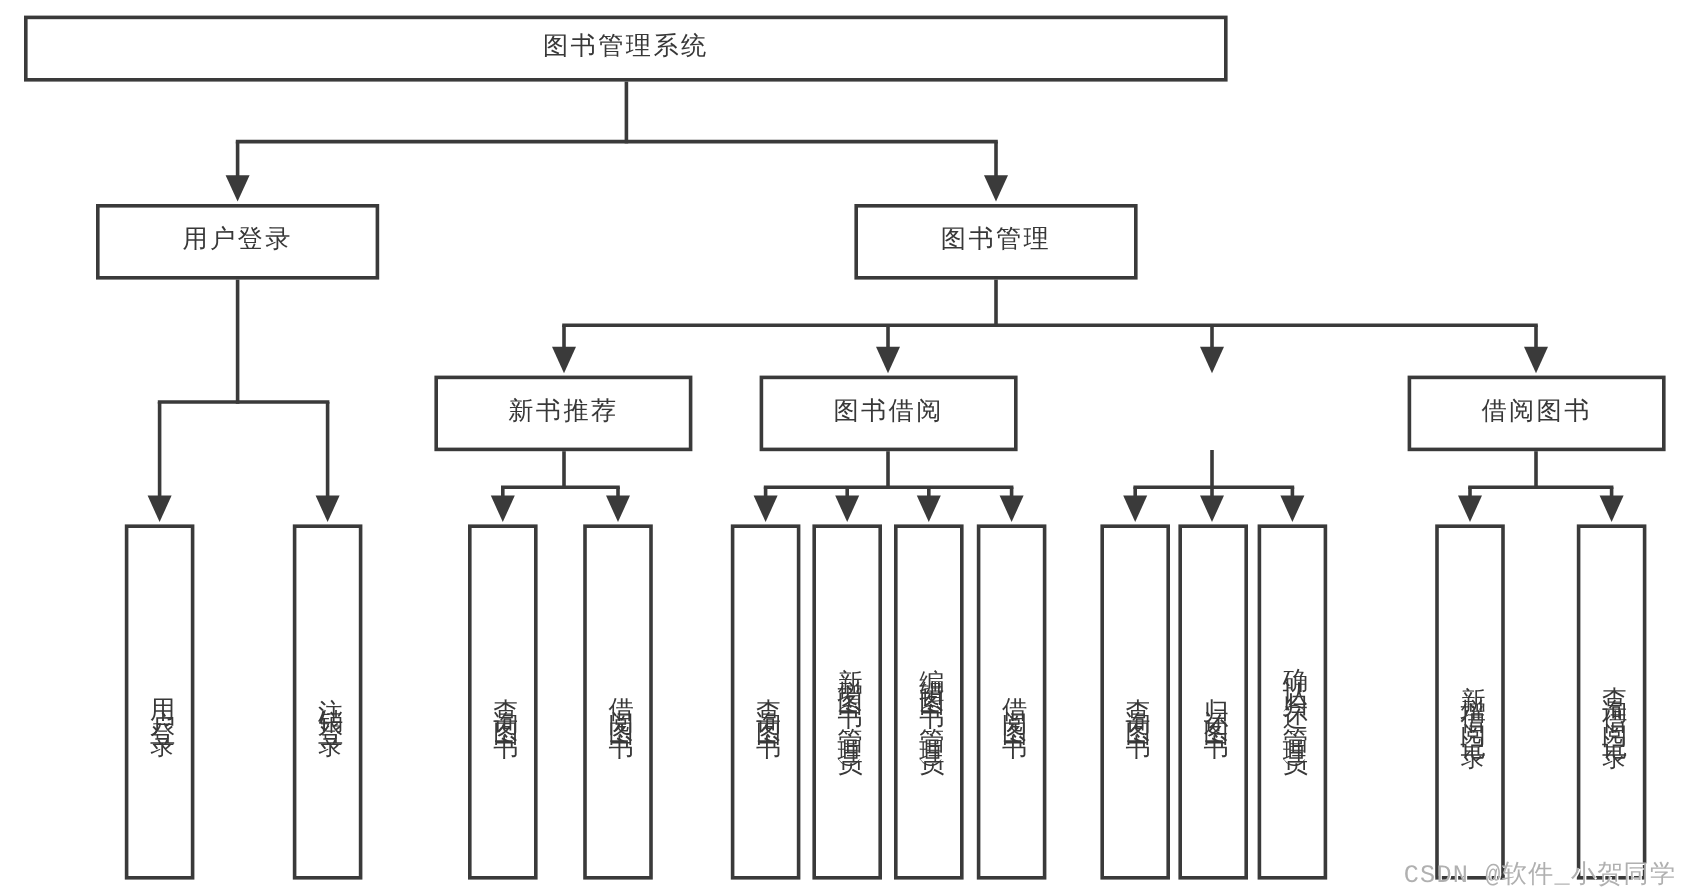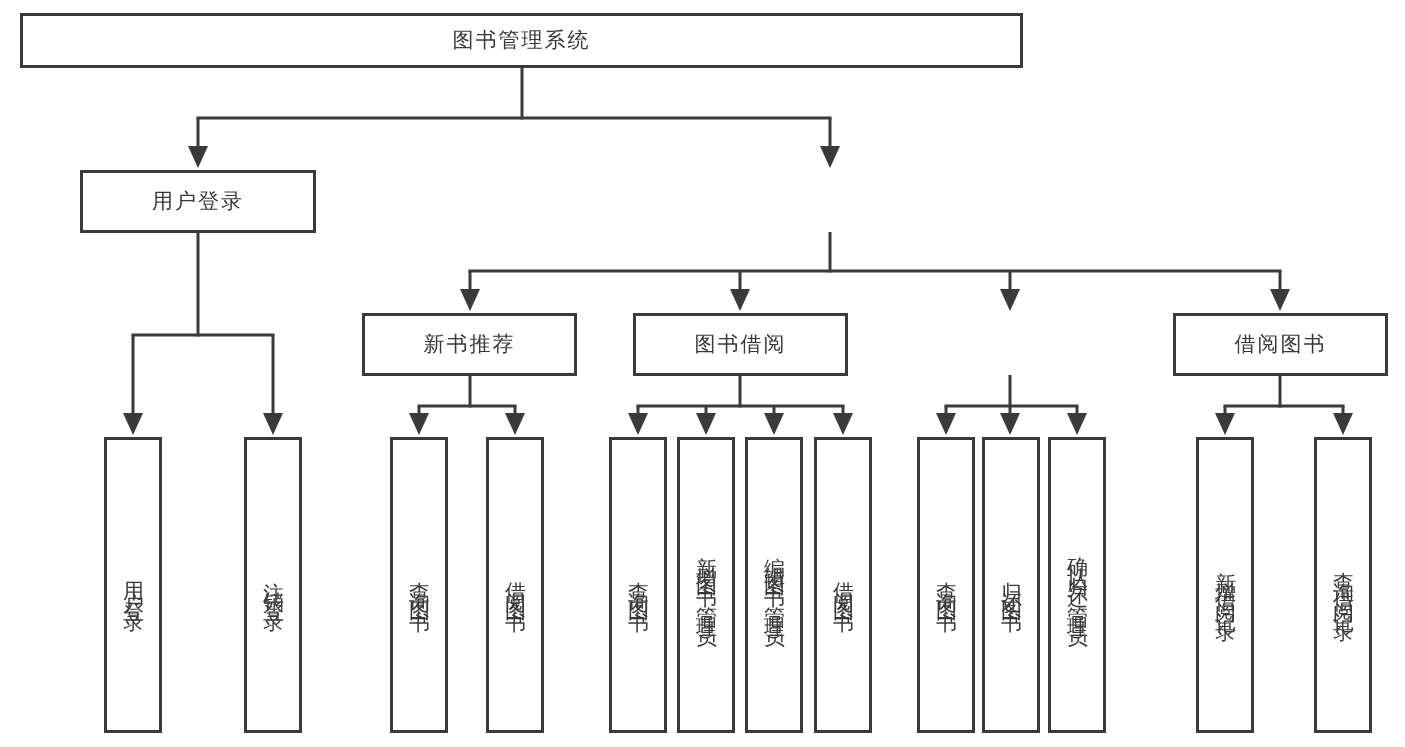--- a/index.html
+++ b/index.html
@@ -1,20 +1,20 @@
 <!DOCTYPE html>
 <html style="--line: #3a3a3a; --border: #3a3a3a; --text: #383838; --background: #ffffff; --watermark: #b0b0b0;"><head>
 <meta charset="utf-8">
 <style>
   :root { --line:#3a3a3a; --border:#3a3a3a; --text:#383838; --background:#ffffff; --watermark:#b0b0b0; }
   html,body { margin:0; padding:0; }
   body { background:#fff; font-family:"DejaVu Sans","Liberation Sans",sans-serif; }
   .canvas {
     position:relative; width:1405px; height:747px;
-    background:var(--background); overflow:hidden;
+    background:var(--background); overflow:hidden;font-family:Liberation Mono, monospace;
   }
   svg.connectors { position:absolute; left:0; top:0; z-index:1; }
   svg.connectors line { stroke:var(--line); stroke-width:3; }
   svg.connectors polygon { fill:var(--line); }
   .node {
     position:absolute; box-sizing:border-box; z-index:2;
     border:3px solid var(--border); background:#fff;
     display:flex; align-items:center; justify-content:center;
     font-size:21px; color:var(--text); letter-spacing:2px;
     line-height:1;
@@ -93,20 +93,21 @@
     <line x1="1223.5" y1="406" x2="1344.5" y2="406"></line>
     <line x1="1225" y1="406" x2="1225" y2="417"></line>
       <polygon points="1215,413 1235,413 1225,435"></polygon>
     <line x1="1343" y1="406" x2="1343" y2="417"></line>
       <polygon points="1333,413 1353,413 1343,435"></polygon>
   </svg>
 
   <div class="node" style="left:20px;top:13px;width:1003px;height:55px">图书管理系统</div>
 
   <div class="node" style="left:80px;top:170px;width:236px;height:63px">用户登录</div>
+  <div class="node" style="left:712px;top:170px;width:236px;height:63px">图书管理</div>
 
   <div class="node" style="left:362px;top:313px;width:215px;height:63px">新书推荐</div>
   <div class="node" style="left:633px;top:313px;width:215px;height:63px">图书借阅</div>
   <div class="node" style="left:1173px;top:313px;width:215px;height:63px">借阅图书</div>
 
   <div class="node vnode" style="left:104px;top:437px;width:58px;height:296px">用户登录</div>
   <div class="node vnode" style="left:244px;top:437px;width:58px;height:296px">注销登录</div>
 
   <div class="node vnode" style="left:390px;top:437px;width:58px;height:296px">查询图书</div>
   <div class="node vnode" style="left:486px;top:437px;width:58px;height:296px">借阅图书</div>
@@ -116,14 +117,15 @@
   <div class="node vnode" style="left:745px;top:437px;width:58px;height:296px">编辑图书（管理员）</div>
   <div class="node vnode" style="left:814px;top:437px;width:58px;height:296px">借阅图书</div>
 
   <div class="node vnode" style="left:917px;top:437px;width:58px;height:296px">查询图书</div>
   <div class="node vnode" style="left:982px;top:437px;width:58px;height:296px">归还图书</div>
   <div class="node vnode" style="left:1048px;top:437px;width:58px;height:296px">确认归还（管理员）</div>
 
   <div class="node vnode" style="left:1196px;top:437px;width:58px;height:296px">新增借阅记录</div>
   <div class="node vnode" style="left:1314px;top:437px;width:58px;height:296px">查询借阅记录</div>
 
+  <div class="watermark">CSDN @软件_小贺同学</div>
 
 </div>
 
 </body></html>

